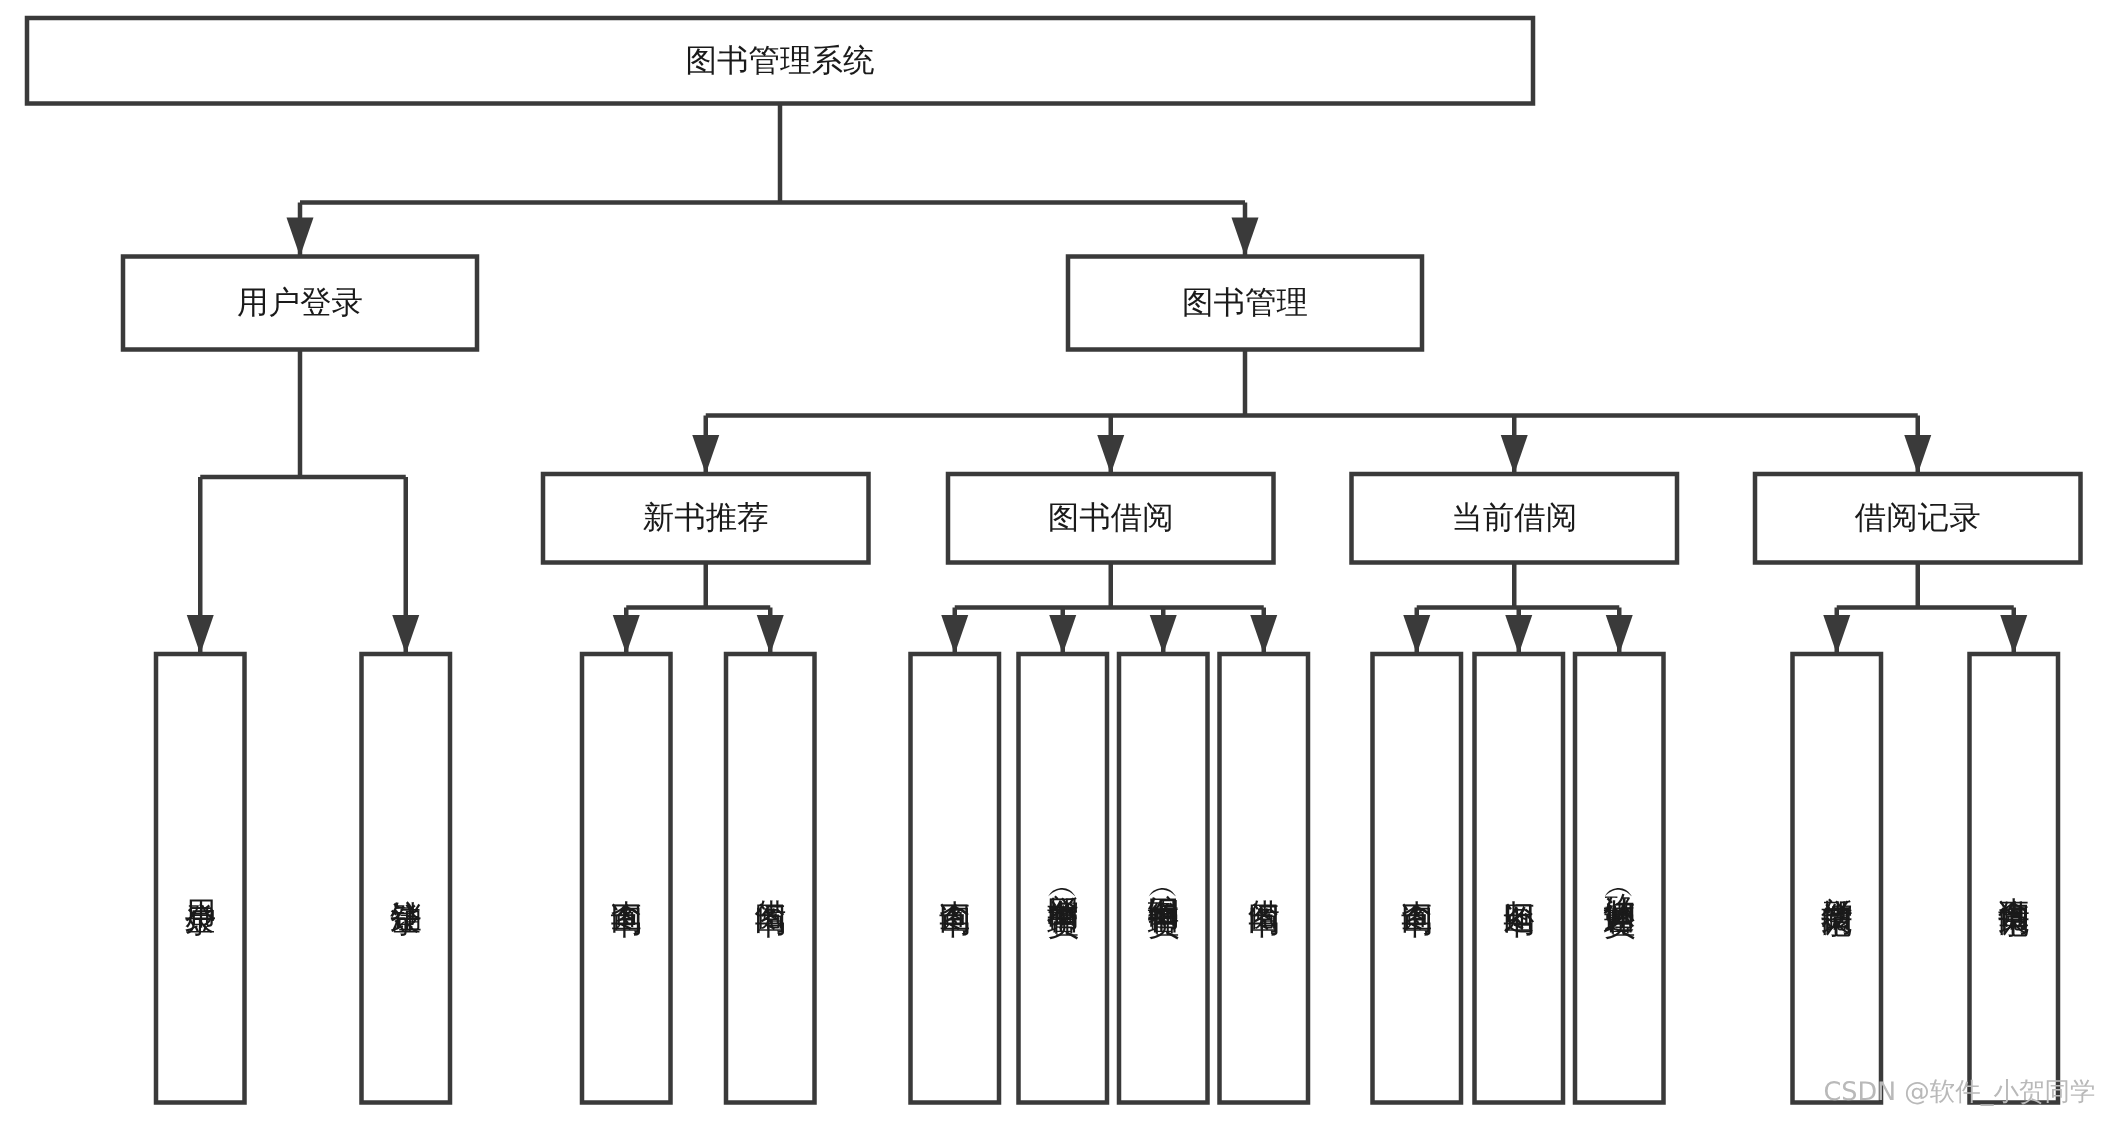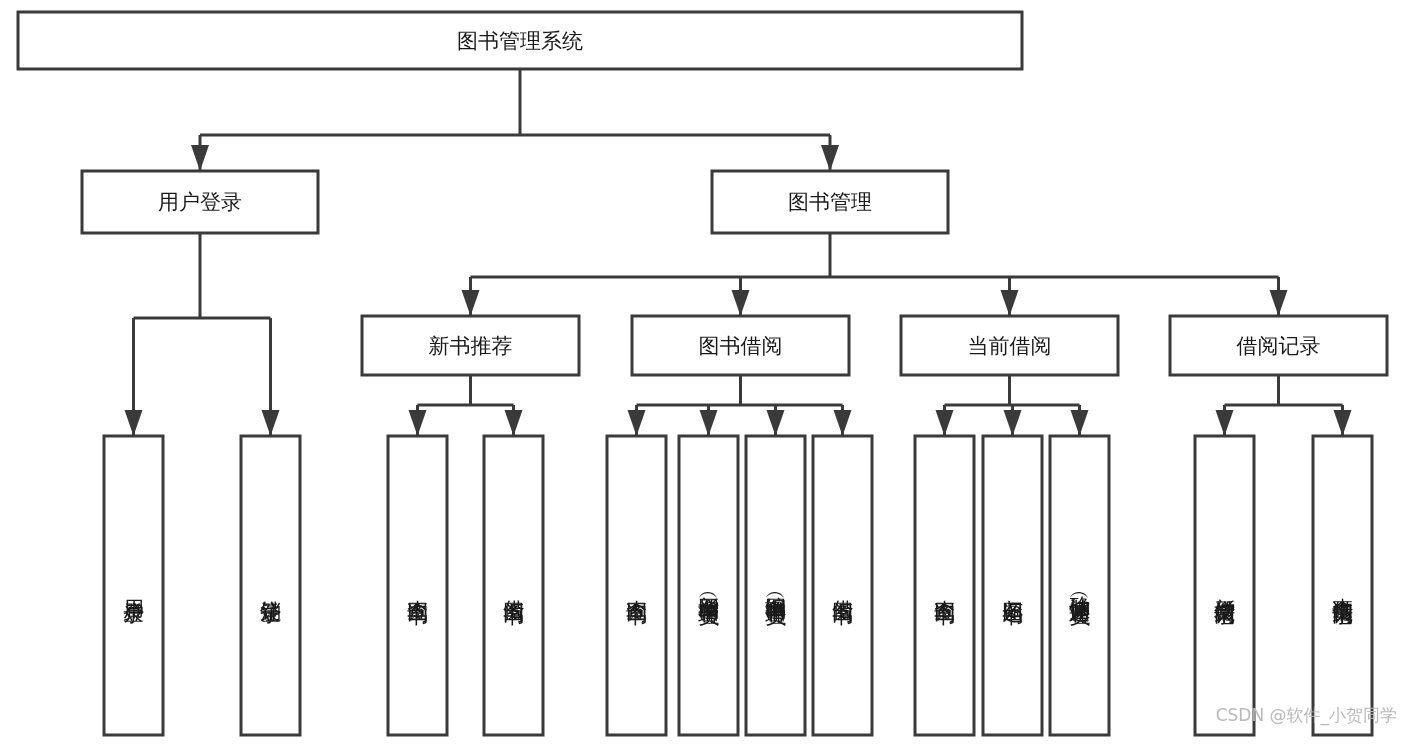--- a/index.html
+++ b/index.html
@@ -60,21 +60,21 @@
     text-align: center;
     display: flex;
     align-items: center;
     justify-content: center;
     white-space: nowrap;
     pointer-events: none;
   }
   .watermark {
     position: absolute;
     right: 8px;
-    bottom: 20px;
+    bottom: 8px;
     font-family: "DejaVu Sans", "Liberation Sans", sans-serif;
     font-size: 17px;
     color: #b9b9b9;
     white-space: nowrap;
   }
 </style>
 </head>
 <body>
 
 <div id="diagram-root">

